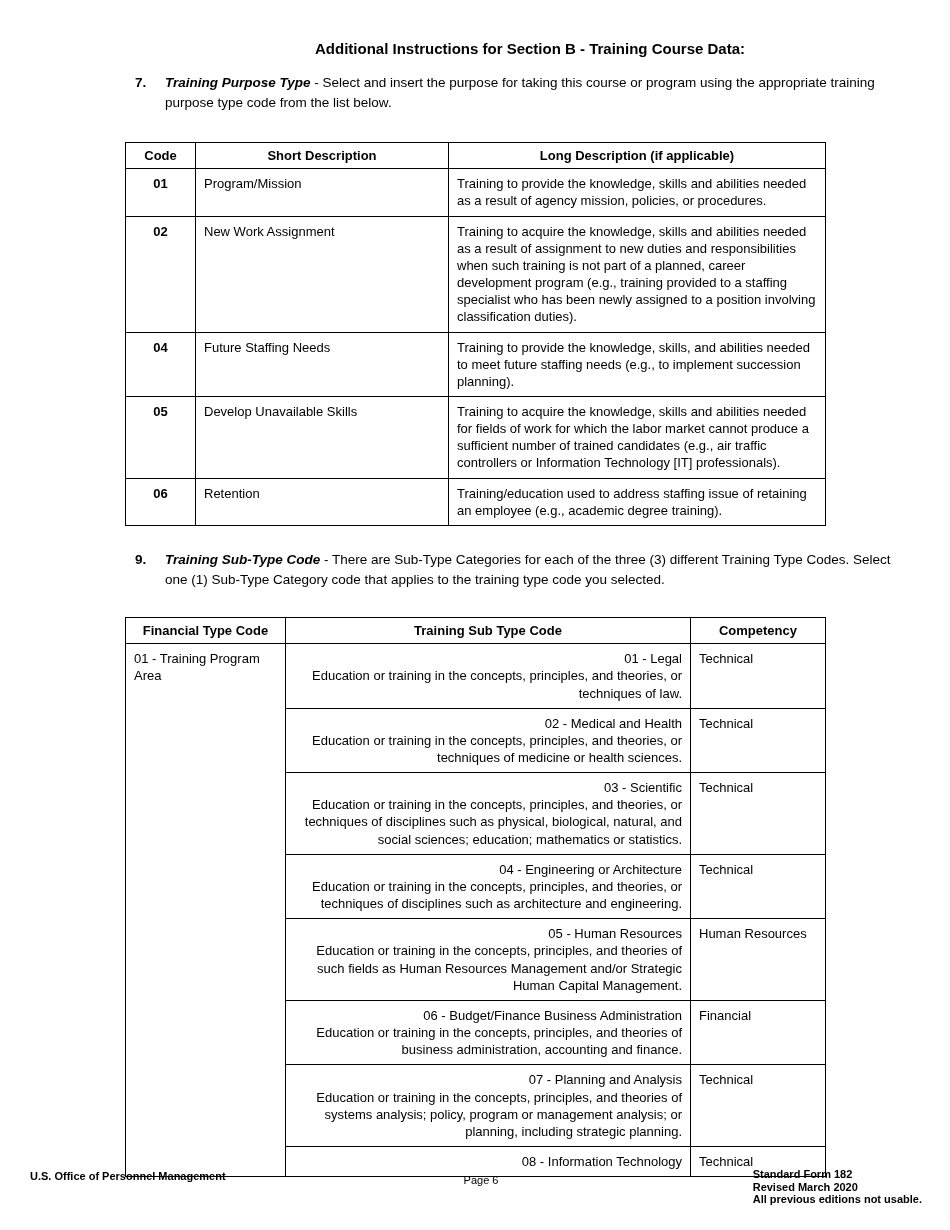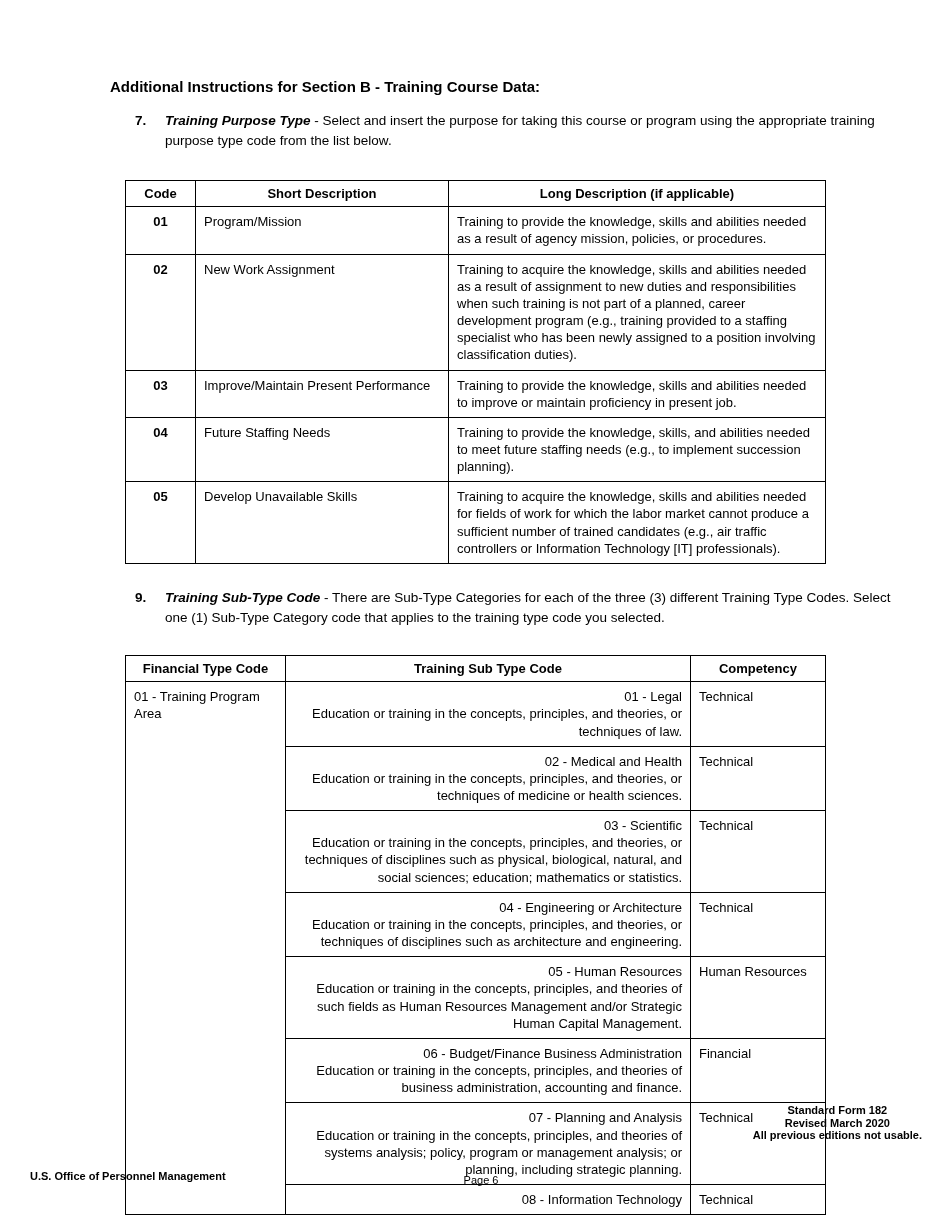--- a/index.html
+++ b/index.html
@@ -10,23 +10,24 @@
     width: 950px;
   }
   .page {
     position: relative;
     width: 950px;
     height: 1230px;
     background: #ffffff;
     overflow: hidden;
   }
   .section-heading {
-    margin: 78px 0 0 110px;
+    margin: 40px 0 0 110px;
     font-size: 15px;
     font-weight: bold;
+    text-align: center;
   }
   .item {
     display: flex;
     margin-left: 135px;
     margin-right: 55px;
     margin-top: 16px;
     font-size: 13.5px;
     line-height: 1.45;
   }
   .item-number {
@@ -90,22 +91,22 @@
     left: 0;
     top: 1174px;
     width: 950px;
     text-align: center;
     font-size: 11px;
     padding-left: 12px;
   }
   .footer-right {
     position: absolute;
     right: 28px;
-    top: 1104px;
-    text-align: center;
+    top: 1168px;
+    text-align: left;
     font-size: 11px;
     font-weight: bold;
     line-height: 1.15;
   }
 </style>
 </head>
 <body>
 
 <div class="page">
 
@@ -134,33 +135,33 @@
         <td class="code-cell">01</td>
         <td class="short-cell">Program/Mission</td>
         <td class="long-cell">Training to provide the knowledge, skills and abilities needed as a result of agency mission, policies, or procedures.</td>
       </tr>
       <tr>
         <td class="code-cell">02</td>
         <td class="short-cell">New Work Assignment</td>
         <td class="long-cell">Training to acquire the knowledge, skills and abilities needed as a result of assignment to new duties and responsibilities when such training is not part of a planned, career development program (e.g., training provided to a staffing specialist who has been newly assigned to a position involving classification duties).</td>
       </tr>
       <tr>
-        <td class="code-cell">03</td>
-        <td class="short-cell">Improve/Maintain Present Performance</td>
-        <td class="long-cell">Training to provide the knowledge, skills and abilities needed to improve or maintain proficiency in present job.</td>
-      </tr>
-      <tr>
         <td class="code-cell">04</td>
         <td class="short-cell">Future Staffing Needs</td>
         <td class="long-cell">Training to provide the knowledge, skills, and abilities needed to meet future staffing needs (e.g., to implement succession planning).</td>
       </tr>
       <tr>
         <td class="code-cell">05</td>
         <td class="short-cell">Develop Unavailable Skills</td>
         <td class="long-cell">Training to acquire the knowledge, skills and abilities needed for fields of work for which the labor market cannot produce a sufficient number of trained candidates (e.g., air traffic controllers or Information Technology [IT] professionals).</td>
+      </tr>
+      <tr>
+        <td class="code-cell">06</td>
+        <td class="short-cell">Retention</td>
+        <td class="long-cell">Training/education used to address staffing issue of retaining an employee (e.g., academic degree training).</td>
       </tr>
     </tbody>
   </table>
 
   <div class="item item9">
     <span class="item-number">9.</span>
     <div class="item-text"><span class="item-title">Training Sub-Type Code</span><span> - There are Sub-Type Categories for each of the three (3) different Training Type Codes. Select one (1) Sub-Type Category code that applies to the training type code you selected.</span></div>
   </div>
 
   <table class="doc-table" id="subtype-table">

